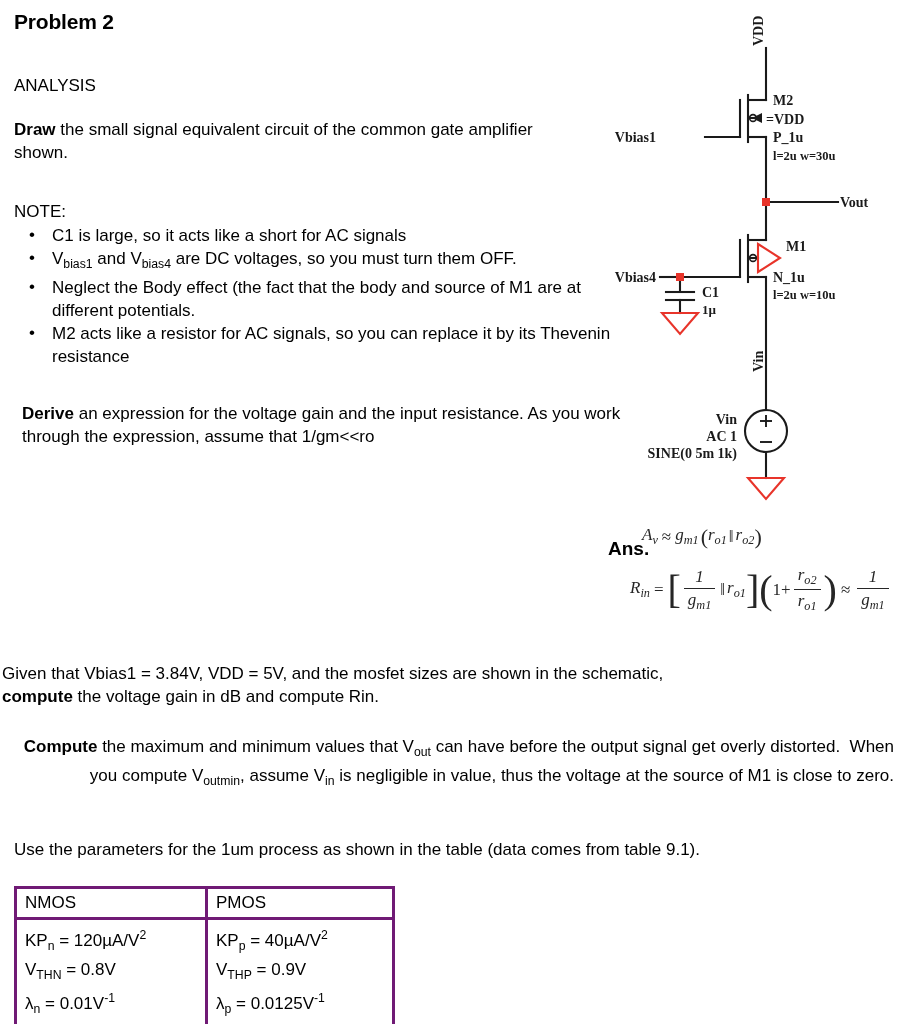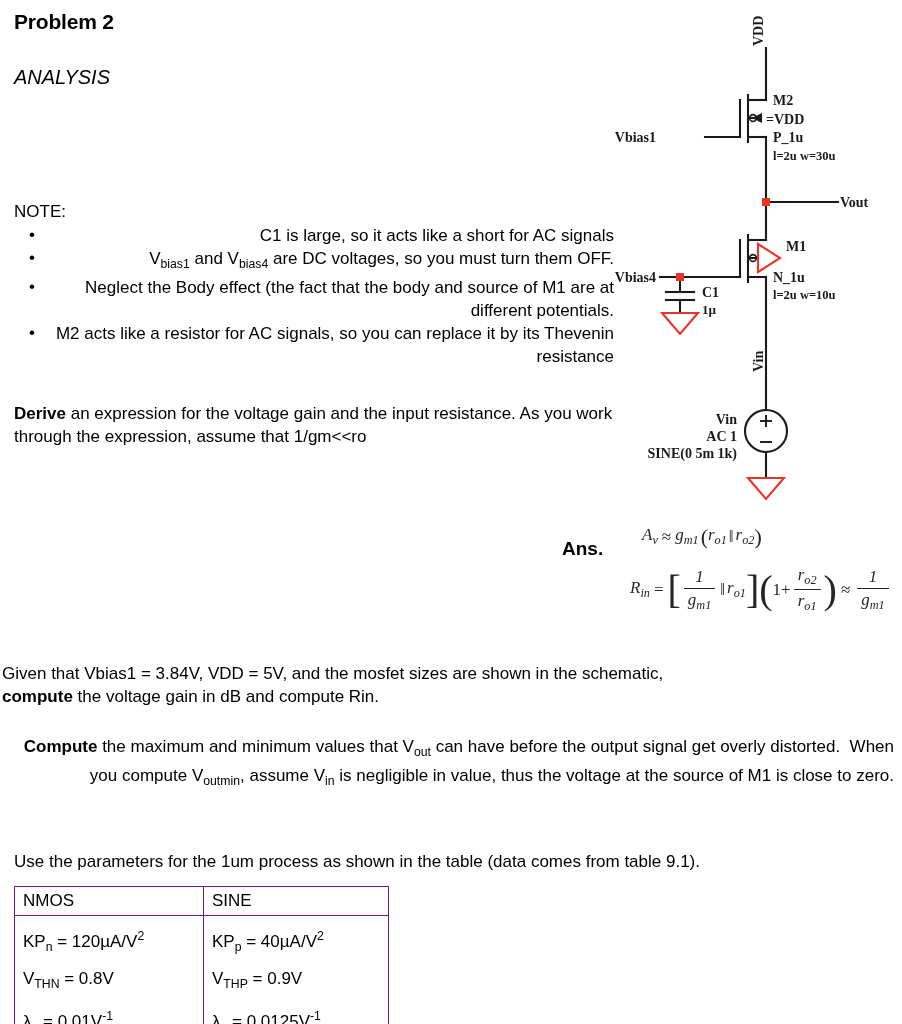--- a/index.html
+++ b/index.html
@@ -26,50 +26,48 @@
     position: absolute;
     left: 14px;
     top: 10px;
     font-size: 21px;
     font-weight: bold;
     letter-spacing: -0.2px;
   }
   .section-label {
     position: absolute;
     left: 14px;
-    top: 66px;
-    font-size: 20px;
-    font-style: italic;
+    top: 76px;
+    font-size: 17px;
   }
   .para {
     position: absolute;
     font-size: 17px;
     line-height: 23px;
   }
   .para b { font-weight: bold; }
 
   #draw-para { left: 14px; top: 118px; width: 560px; }
   #note-label { left: 14px; top: 200px; }
-  #derive-para { left: 14px; top: 402px; width: 600px; }
+  #derive-para { left: 22px; top: 402px; width: 600px; }
   #given-para { left: 2px; top: 662px; width: 880px; }
   #compute-para { left: 14px; top: 735px; width: 880px; text-align: right; }
-  #use-para { left: 14px; top: 838px; width: 880px; margin-top: 12px; }
+  #use-para { left: 14px; top: 838px; width: 880px; }
 
   
   .bullets {
     position: absolute;
     left: 14px;
     top: 224px;
     width: 600px;
     margin: 0;
     padding: 0;
     list-style: none;
     font-size: 17px;
     line-height: 23px;
-    text-align: right;
   }
   .bullets li {
     position: relative;
     padding-left: 38px;
     margin-bottom: 0px;
   }
   .bullets li::before {
     content: "\2022";
     position: absolute;
     left: 15px;
@@ -85,21 +83,21 @@
     left: 600px;
     top: 0px;
     width: 302px;
     height: 520px;
   }
   #schematic svg { display: block; }
 
   
   #ans-block {
     position: absolute;
-    left: 562px;
+    left: 608px;
     top: 538px;
     font-size: 19px;
     font-weight: bold;
   }
   #eq-area {
     position: absolute;
     left: 630px;
     top: 524px;
     width: 260px;
     font-family: Liberation Serif, serif;
@@ -132,38 +130,41 @@
 
   
   #param-table {
     position: absolute;
     left: 14px;
     top: 886px;
     border-collapse: collapse;
     font-size: 17px;
   }
   #param-table td {
-    border: 1px solid #701a75;
+    border: 3px solid #701a75;
     vertical-align: top;
     padding: 4px 8px 6px 8px;
   }
   #param-table td.col-a { width: 172px; }
   #param-table td.col-b { width: 168px; }
   #param-table .hdr { padding-bottom: 4px; }
-  #param-table .cellline { line-height: 32px; white-space: nowrap; }
+  #param-table .cellline { line-height: 23px; white-space: nowrap; }
 </style>
 </head>
 <body>
 
 <div class="page">
 
   <div class="title">Problem 2</div>
 
   <div class="section-label">ANALYSIS</div>
 
+  <div class="para" id="draw-para">
+    <b>Draw</b><span> the small signal equivalent circuit of the common gate amplifier shown.</span>
+  </div>
 
   <div class="para" id="note-label">NOTE:</div>
 
   <ul class="bullets">
     <li>
       <span>C1 is large, so it acts like a short for AC signals</span>
     </li>
     <li>
       <span>V<sub>bias1</sub> and V<sub>bias4</sub> are DC voltages, so you must turn them OFF.</span>
     </li>
@@ -327,21 +328,21 @@
   <div class="para" id="compute-para">
     <b>Compute</b><span> the maximum and minimum values that V<sub>out</sub> can have before the output signal get overly distorted.&nbsp; When you compute V<sub>outmin</sub>, assume V<sub>in</sub> is negligible in value, thus the voltage at the source of M1 is close to zero.</span>
   </div>
 
   <div class="para" id="use-para">Use the parameters for the 1um process as shown in the table (data comes from table 9.1).</div>
 
   <table id="param-table">
     <tbody>
       <tr>
         <td class="col-a hdr">NMOS</td>
-        <td class="col-b hdr">SINE</td>
+        <td class="col-b hdr">PMOS</td>
       </tr>
       <tr>
         <td class="col-a">
           <div class="cellline"><span>KP</span><sub>n</sub><span> = 120µA/V</span><sup>2</sup></div>
           <div class="cellline"><span>V</span><sub>THN</sub><span> = 0.8V</span></div>
           <div class="cellline"><span>λ</span><sub>n</sub><span> = 0.01V</span><sup>-1</sup></div>
         </td>
         <td class="col-b">
           <div class="cellline"><span>KP</span><sub>p</sub><span> = 40µA/V</span><sup>2</sup></div>
           <div class="cellline"><span>V</span><sub>THP</sub><span> = 0.9V</span></div>

